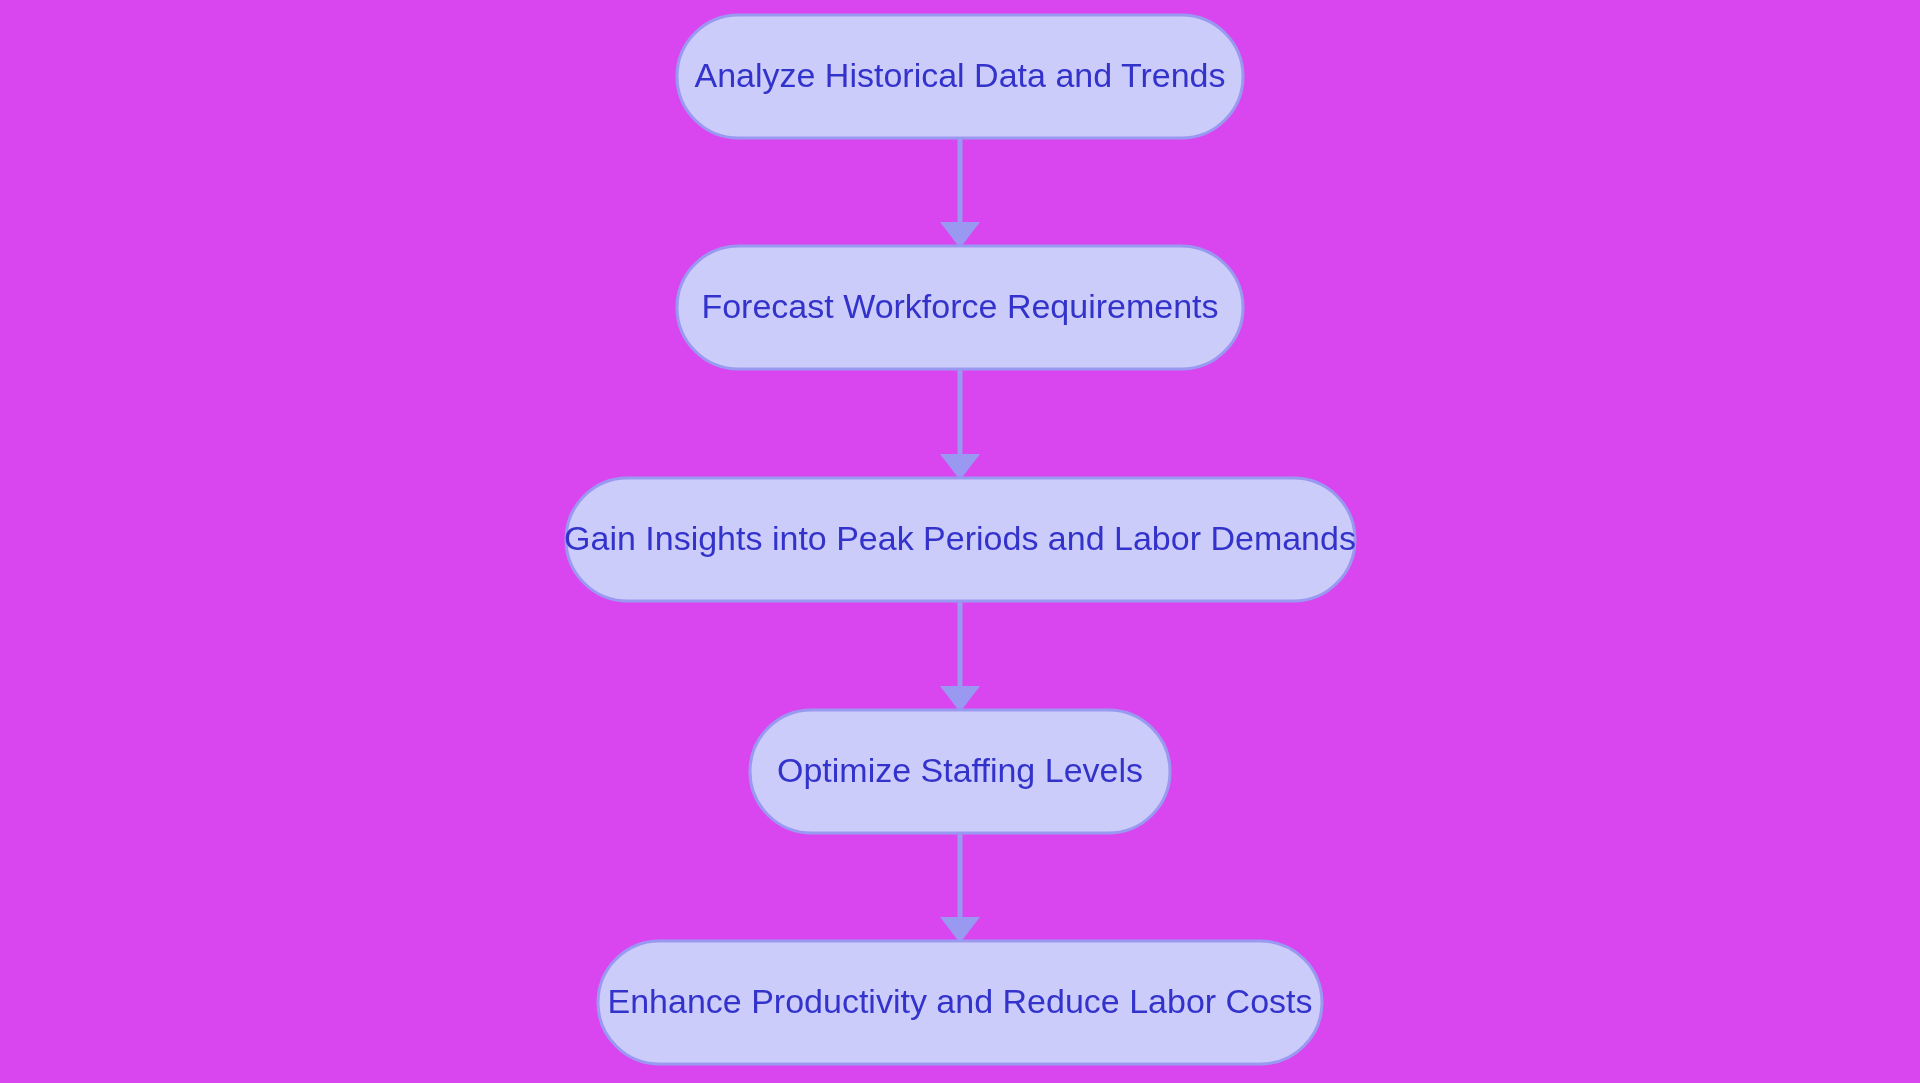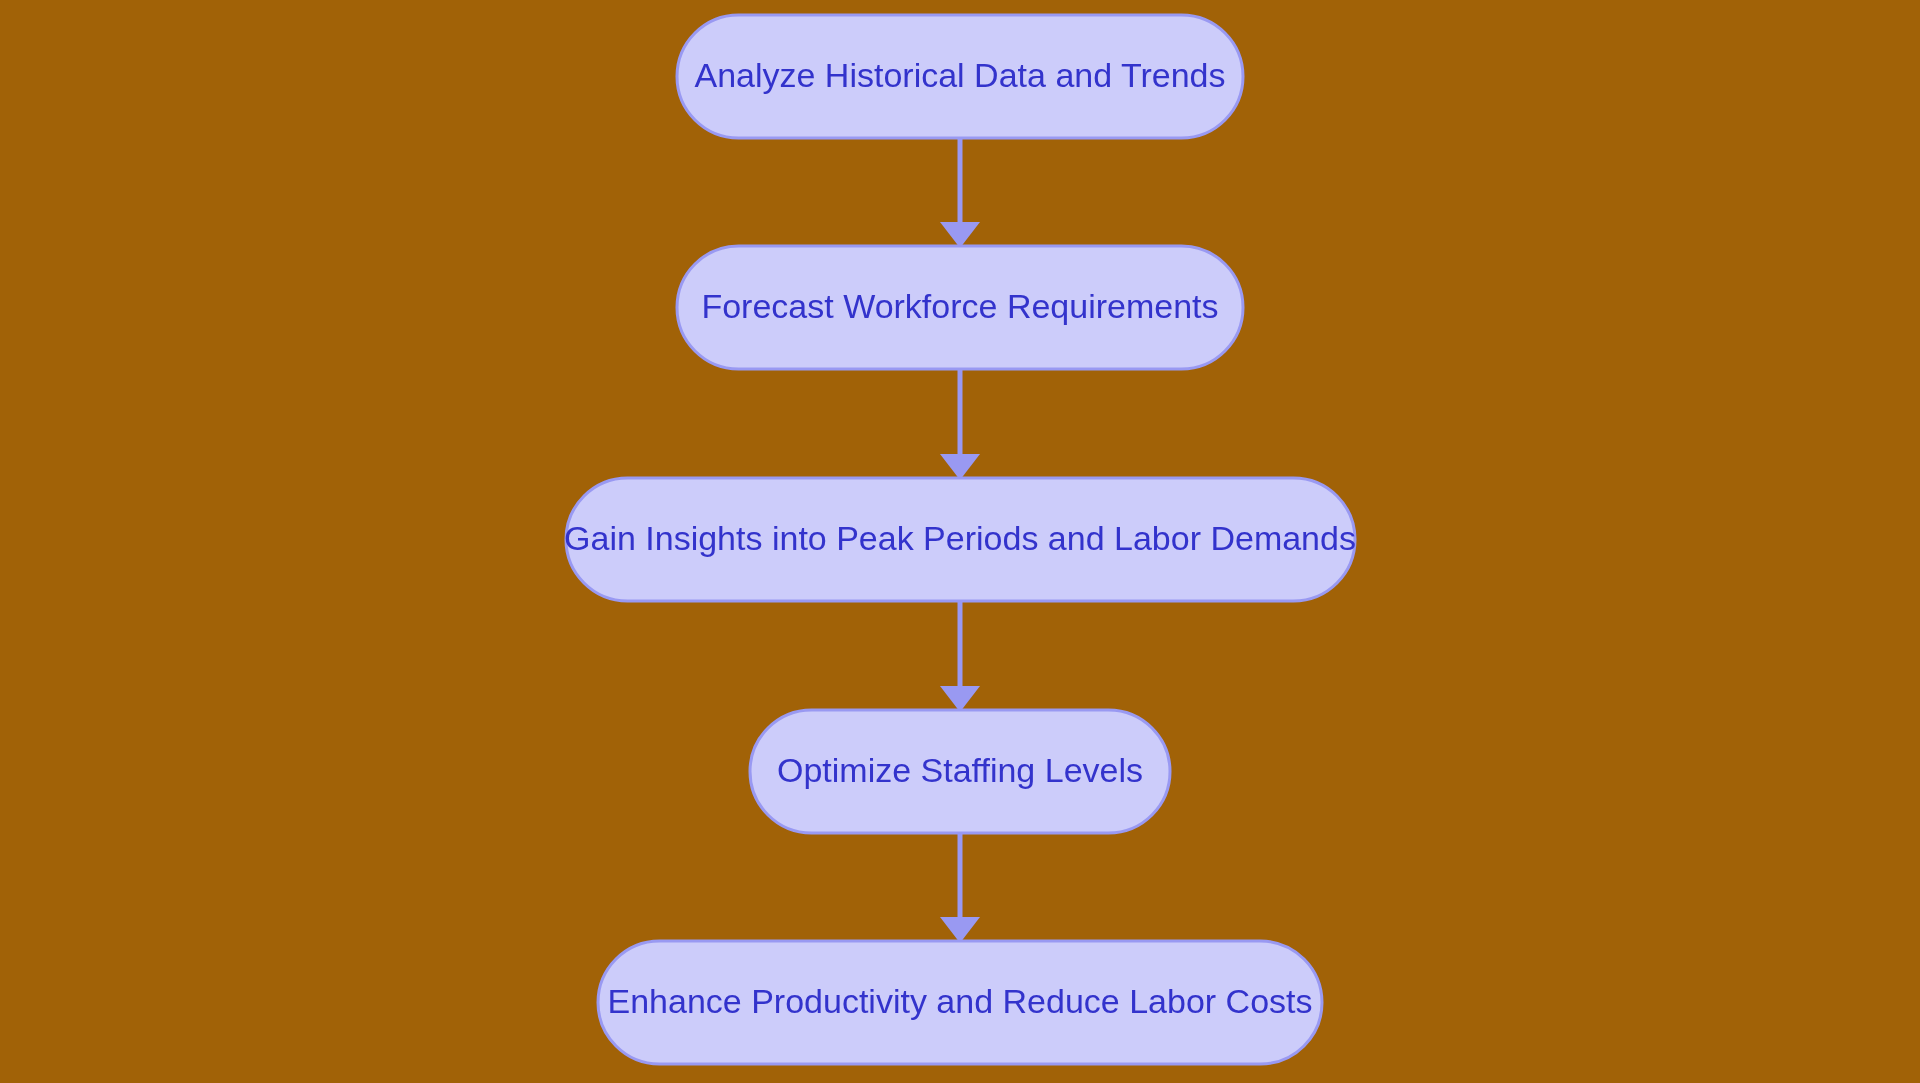--- a/index.html
+++ b/index.html
@@ -10,21 +10,21 @@
   body {
     width: 1920px;
     height: 1083px;
     font-family: "Liberation Sans", sans-serif;
     overflow: hidden;
   }
   #flow-root {
     position: relative;
     width: 1920px;
     height: 1083px;
-    background: #a16207;
+    background: #d946ef;
   }
   .flow-svg {
     position: absolute;
     left: 0;
     top: 0;
     width: 1920px;
     height: 1083px;
     display: block;
   }
   .node-shape {

